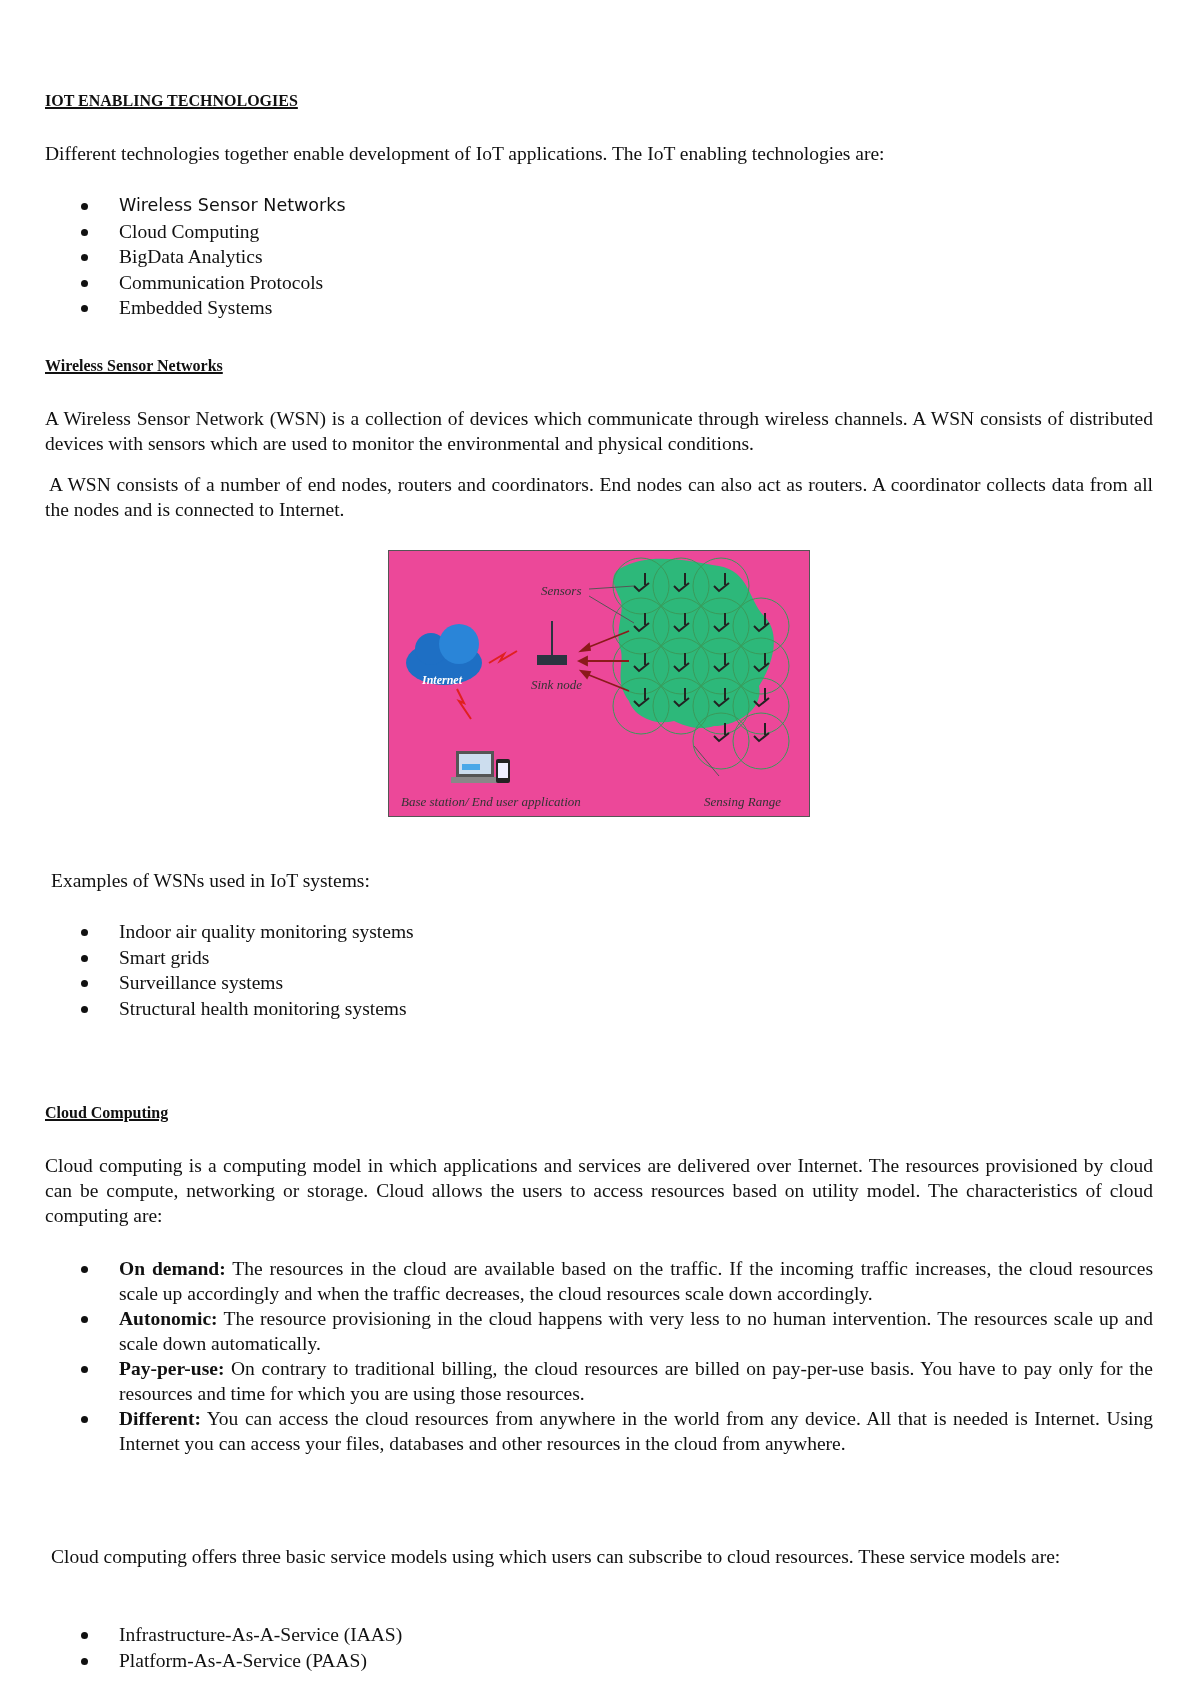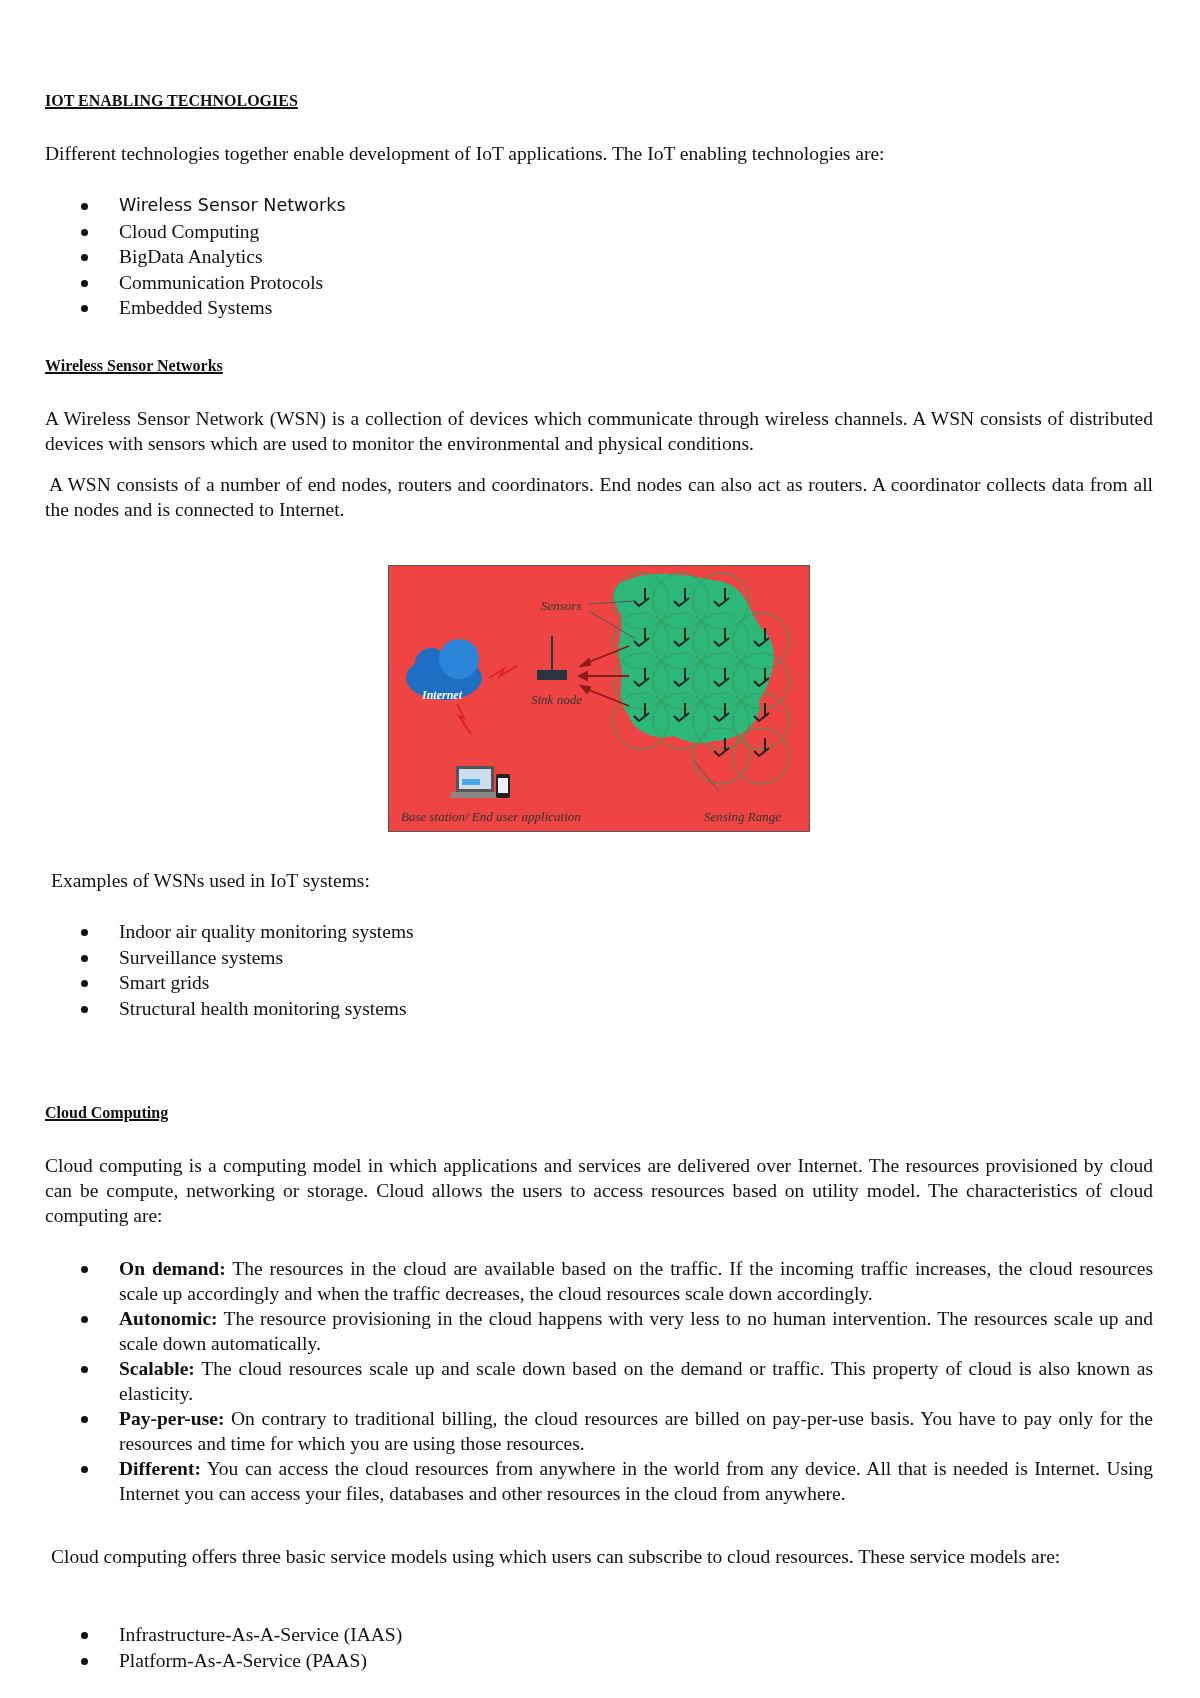--- a/index.html
+++ b/index.html
@@ -6,21 +6,21 @@
   body{width:1200px;height:1698px;position:relative;overflow:hidden;
        font-family:"Liberation Serif","DejaVu Serif",serif;color:#111;font-size:19.5px;}
   .page{position:absolute;left:45px;top:0;width:1108px;}
   .h{font-weight:bold;text-decoration:underline;text-decoration-thickness:2px;position:absolute;left:0;font-size:16px;text-align:right;}
   .p{position:absolute;left:0;width:1108px;text-align:justify;line-height:25px;}
   ul.b{position:absolute;left:0;margin:0;padding:0;list-style:none;}
   ul.b li{position:relative;padding-left:74px;line-height:25.5px;}
   ul.b li::before{content:"";position:absolute;left:36px;top:10px;width:7px;height:7px;border-radius:50%;background:#111;}
   ul.wide li{width:1034px;text-align:justify;line-height:25px;}
   .sans{font-family:"DejaVu Sans","Liberation Sans",sans-serif;font-size:17.5px;}
-  .figure{position:absolute;left:343px;top:565px;width:420px;height:265px;border:1.5px solid #555;background:#ef4444;}
+  .figure{position:absolute;left:343px;top:550px;width:420px;height:265px;border:1.5px solid #555;background:#ec4899;}
   .figure svg{position:absolute;left:0;top:0;}
   .flabel{position:absolute;font-style:italic;font-size:13px;color:#333;white-space:nowrap;}
 </style>
 </head>
 <body>
 
 <div class="page">
   <div class="h" style="top:92px;">IOT ENABLING TECHNOLOGIES</div>
   <div class="p" style="top:141px;">Different technologies together enable development of IoT applications. The IoT enabling technologies are:</div>
 
@@ -120,32 +120,31 @@
     <span class="flabel" style="left:152px;top:32px;">Sensors</span>
     <span class="flabel" style="left:142px;top:126px;">Sink node</span>
     <span class="flabel" style="left:33px;top:122px;color:#fff;font-weight:bold;font-size:12px;">Internet</span>
     <span class="flabel" style="left:12px;top:243px;">Base station/ End user application</span>
     <span class="flabel" style="left:315px;top:243px;">Sensing Range</span>
   </div>
 
   <div class="p" style="top:868px;text-indent:6px;">Examples of WSNs used in IoT systems:</div>
   <ul class="b" style="top:919px;">
     <li>Indoor air quality monitoring systems</li>
+    <li>Smart grids</li>
     <li>Surveillance systems</li>
-    <li>Smart grids</li>
     <li>Structural health monitoring systems</li>
   </ul>
 
   <div class="h" style="top:1104px;">Cloud Computing</div>
   <div class="p" style="top:1153px;">Cloud computing is a computing model in which applications and services are delivered over Internet. The resources provisioned by cloud can be compute, networking or storage. Cloud allows the users to access resources based on utility model. The characteristics of cloud computing are:</div>
 
   <ul class="b wide" style="top:1256px;">
     <li><b>On demand:</b><span> The resources in the cloud are available based on the traffic. If the incoming traffic increases, the cloud resources scale up accordingly and when the traffic decreases, the cloud resources scale down accordingly.</span></li>
     <li><b>Autonomic:</b><span> The resource provisioning in the cloud happens with very less to no human intervention. The resources scale up and scale down automatically.</span></li>
-    <li><b>Scalable:</b><span> The cloud resources scale up and scale down based on the demand or traffic. This property of cloud is also known as elasticity.</span></li>
     <li><b>Pay-per-use:</b><span> On contrary to traditional billing, the cloud resources are billed on pay-per-use basis. You have to pay only for the resources and time for which you are using those resources.</span></li>
     <li><b>Different:</b><span> You can access the cloud resources from anywhere in the world from any device. All that is needed is Internet. Using Internet you can access your files, databases and other resources in the cloud from anywhere.</span></li>
   </ul>
 
   <div class="p" style="top:1544px;text-indent:6px;">Cloud computing offers three basic service models using which users can subscribe to cloud resources. These service models are:</div>
   <ul class="b" style="top:1622px;">
     <li>Infrastructure-As-A-Service (IAAS)</li>
     <li>Platform-As-A-Service (PAAS)</li>
   </ul>
 </div>

